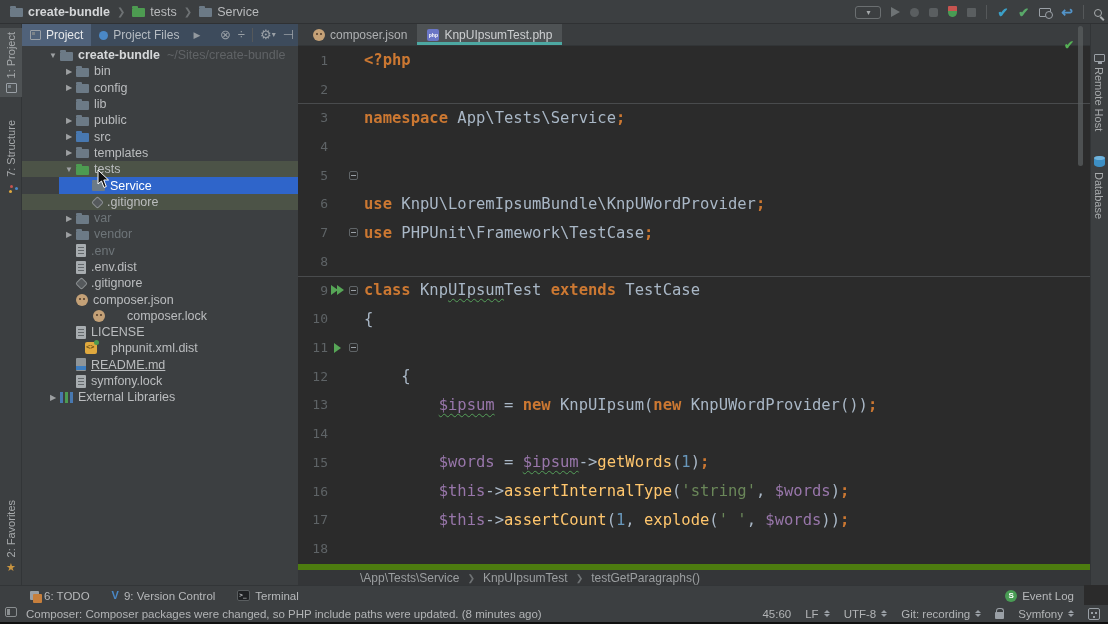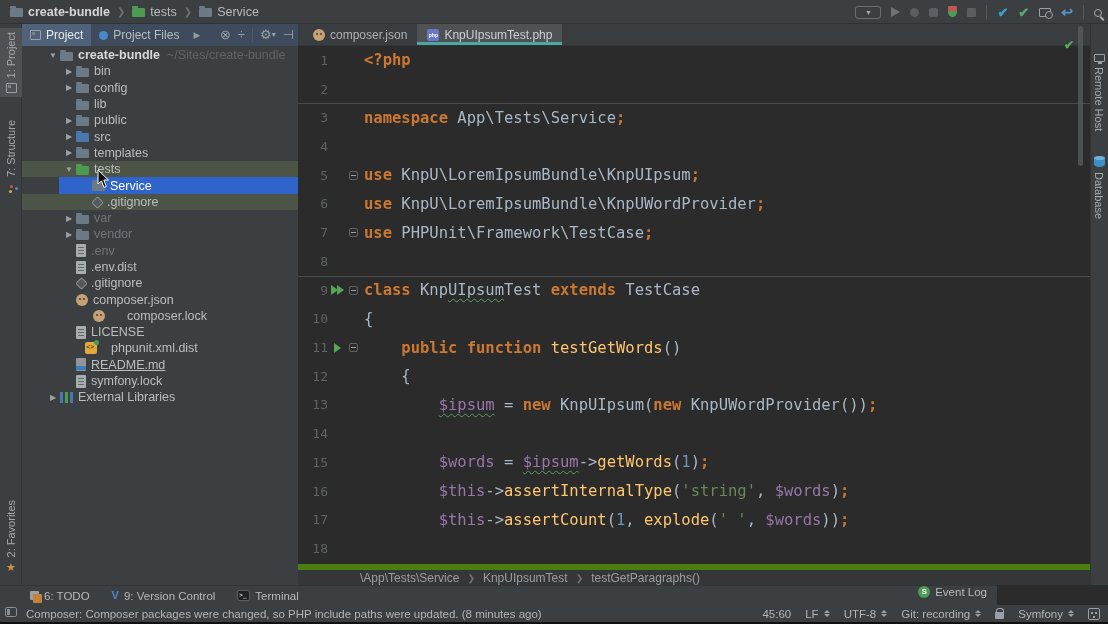--- a/index.html
+++ b/index.html
@@ -76,22 +76,22 @@
   .run-double i:nth-child(2){left:6px;}
   .fold-box{width:9px;height:9px;border:1px solid #5F6467;border-radius:2px;position:relative;}
   .fold-box::after{content:"";position:absolute;left:1px;right:1px;top:3px;height:1px;background:#9AA0A6;}
   .scroll-thumb{position:absolute;right:7px;top:2px;width:5px;height:140px;background:#5A5D5F;border-radius:3px;opacity:.75;}
   .inspect-ok{position:absolute;right:16px;top:14px;color:#55B055;font-size:12px;font-weight:bold;}
   .crumbbar{position:absolute;left:0;top:540px;width:792px;height:21px;background:#343638;
             border-top:6px solid #4d7c0f;display:flex;align-items:center;padding-left:62px;
             font-size:12px;color:#9B9EA0;gap:8px;}
   .crumbbar .sep{color:#6F7375;font-size:9px;}
   
-  .bottom-bar{position:absolute;left:0;top:585px;width:997px;height:20px;background:#3C3F41;
-              border-top:1px solid #323537;display:flex;font-size:11.5px;color:#B6B8BA;}
+  .bottom-bar{position:absolute;left:0;top:585px;width:1084px;height:20px;background:#3C3F41;
+              border-top:1px solid #323537;display:flex;align-items:center;font-size:11.5px;color:#B6B8BA;}
   .bb-left{display:flex;align-items:center;gap:22px;padding-left:30px;}
   .bb-item{display:flex;align-items:center;gap:5px;}
   .bb-right{position:absolute;right:10px;display:flex;align-items:center;gap:5px;}
   .status-bar{position:absolute;left:0;top:605px;width:1108px;height:17px;background:#3C3F41;
               display:flex;align-items:center;font-size:11.5px;color:#B2B4B6;}
   .status-msg{padding-left:26px;}
   .sb-right{position:absolute;right:8px;display:flex;align-items:center;gap:14px;}
   .sb-w{display:flex;align-items:center;gap:3px;}
   .black-strip{position:absolute;left:0;top:622px;width:1108px;height:2px;background:#101010;}
   .corner-toggle{position:absolute;left:5px;top:607px;width:12px;height:10px;border:1px solid #8A8E90;border-radius:2px;}
@@ -394,21 +394,20 @@
           <span class="gut-run"></span>
           <span class="gut-fold"></span>
           <span class="code-text"></span>
         </div>
         <div class="cline">
           <span class="gut-num">5</span>
           <span class="gut-run"></span>
           <span class="gut-fold">
             <span class="fold-box"></span>
           </span>
-          <span class="code-text"><span class="tok-kw">use</span><span class="tok-d"> KnpU\LoremIpsumBundle\KnpUIpsum</span><span class="tok-kw">;</span></span>
         </div>
         <div class="cline">
           <span class="gut-num">6</span>
           <span class="gut-run"></span>
           <span class="gut-fold"></span>
           <span class="code-text"><span class="tok-kw">use</span><span class="tok-d"> KnpU\LoremIpsumBundle\KnpUWordProvider</span><span class="tok-kw">;</span></span>
         </div>
         <div class="cline">
           <span class="gut-num">7</span>
           <span class="gut-run"></span>
@@ -443,21 +442,20 @@
           <span class="code-text"><span class="tok-d">{</span></span>
         </div>
         <div class="cline">
           <span class="gut-num">11</span>
           <span class="gut-run">
             <span class="run-tri small"></span>
           </span>
           <span class="gut-fold">
             <span class="fold-box"></span>
           </span>
-          <span class="code-text"><span class="tok-d">    </span><span class="tok-kw">public</span><span class="tok-d"> </span><span class="tok-kw">function</span><span class="tok-d"> </span><span class="tok-fn">testGetWords</span><span class="tok-d">()</span></span>
         </div>
         <div class="cline">
           <span class="gut-num">12</span>
           <span class="gut-run"></span>
           <span class="gut-fold"></span>
           <span class="code-text"><span class="tok-d">    {</span></span>
         </div>
         <div class="cline">
           <span class="gut-num">13</span>
           <span class="gut-run"></span>

